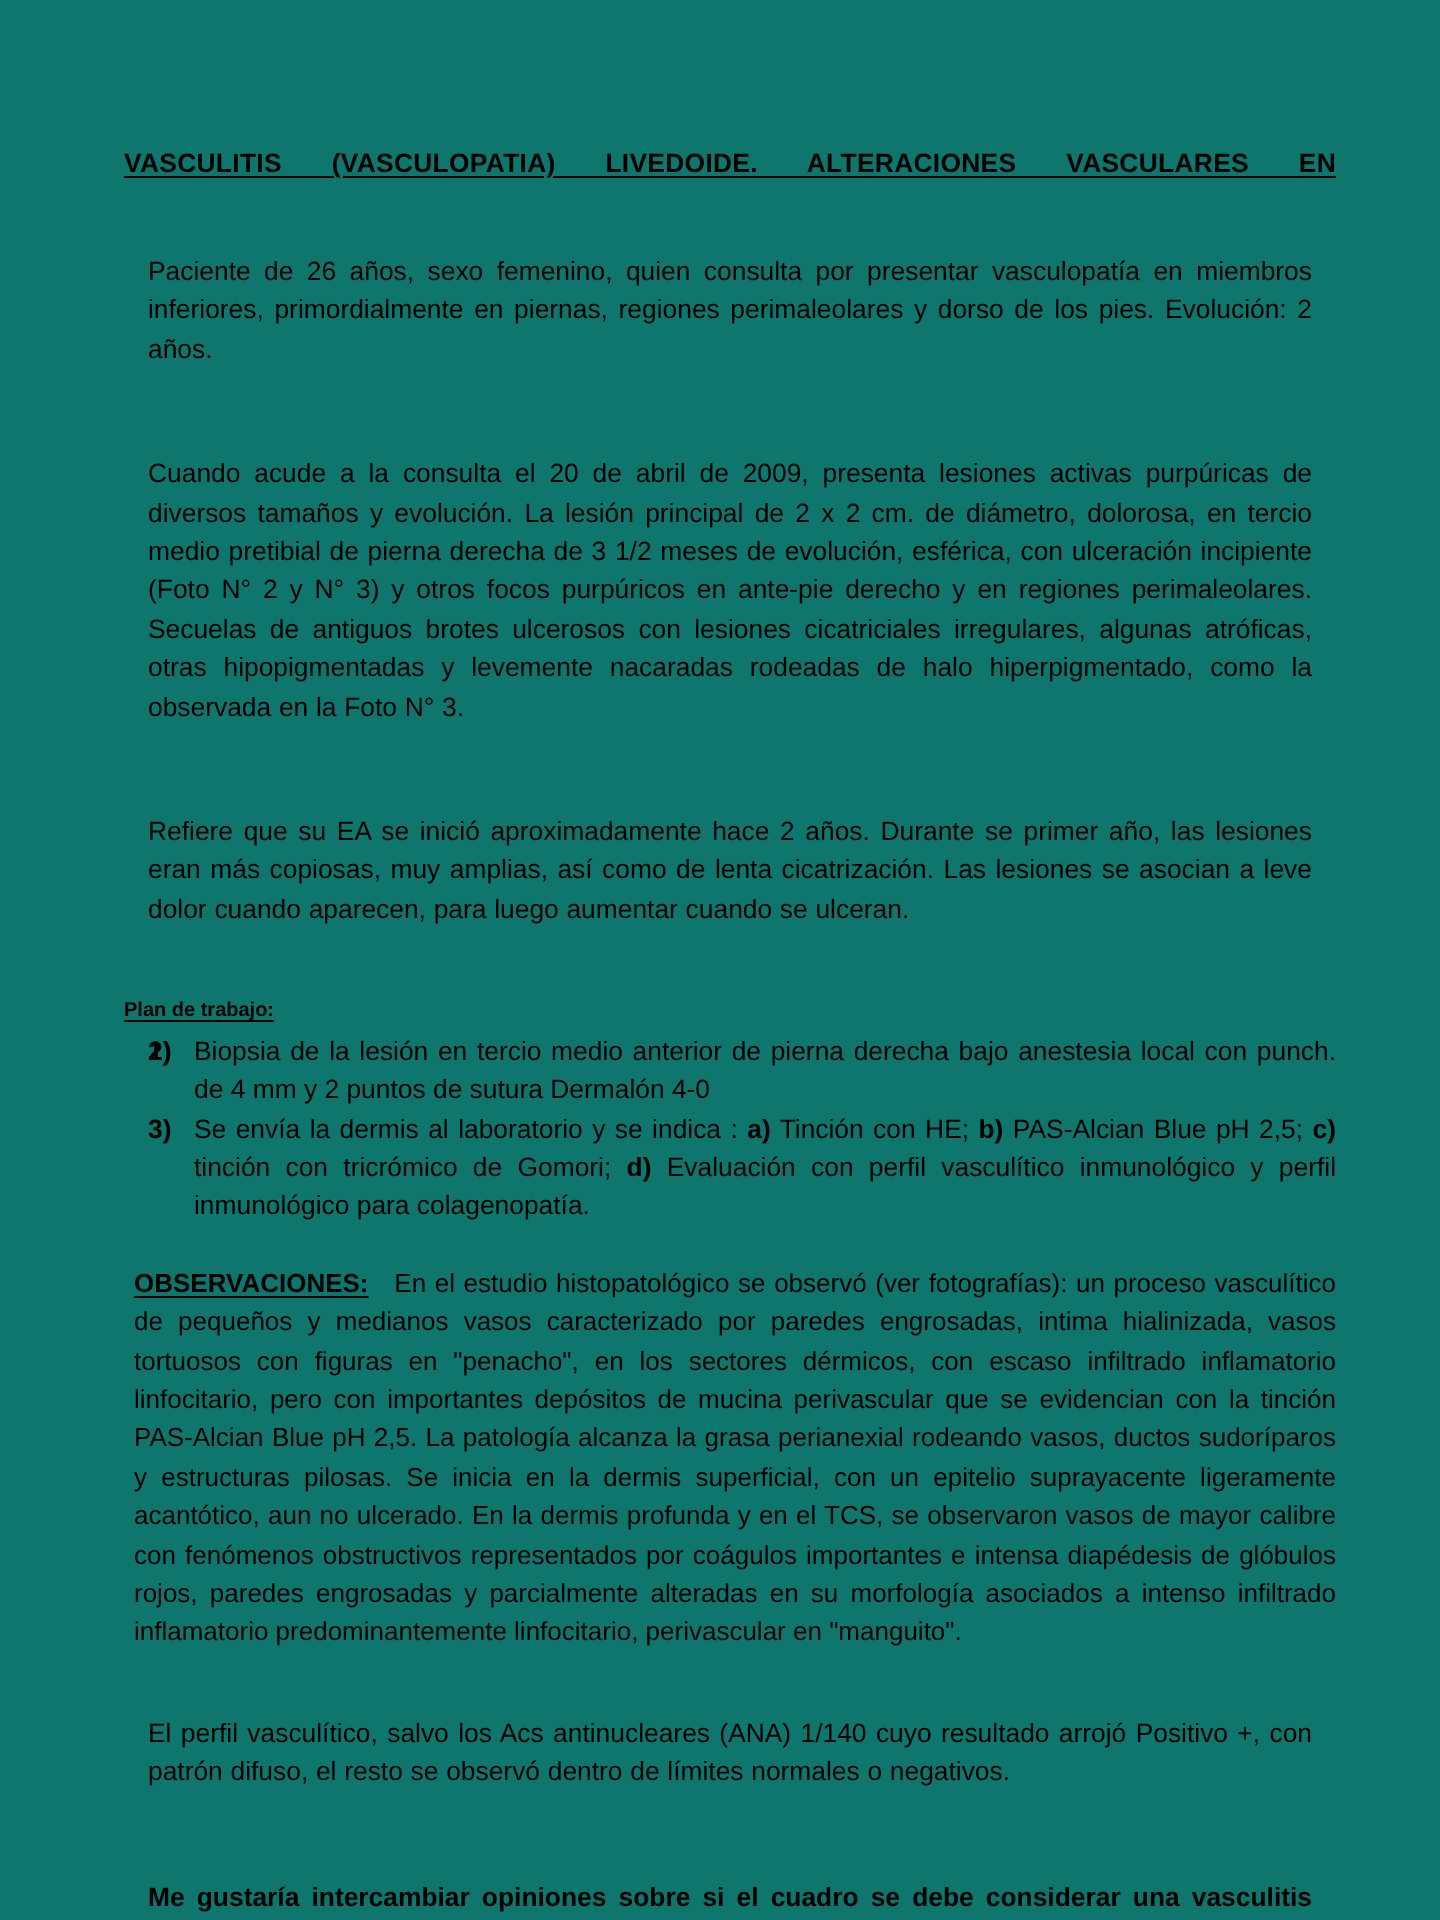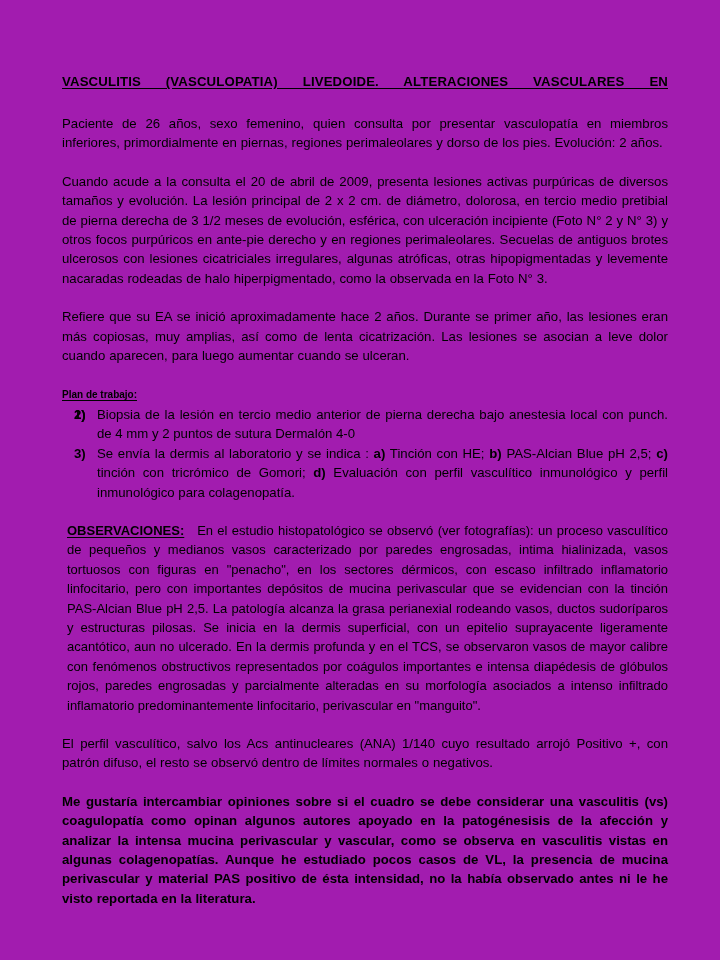--- a/index.html
+++ b/index.html
@@ -12,21 +12,21 @@
     width: 720px;
     height: 960px;
     font-family: "Liberation Sans", sans-serif;
     color: #000000;
     -webkit-font-smoothing: none;
   }
   .page {
     position: relative;
     width: 720px;
     height: 960px;
-    background: #a21caf;
+    background: #0f766e;
     box-sizing: border-box;
     padding: 72px 52px 0 62px;
   }
   .content {
     width: 606px;
   }
   .doc-title {
     font-size: 13.2px;
     font-weight: bold;
     line-height: 19px;
@@ -39,21 +39,21 @@
   }
   .doc-title .line2 {
     display: block;
     text-align-last: left;
   }
   p.para {
     font-size: 13.2px;
     line-height: 19.4px;
     text-align: justify;
     text-align-last: left;
-    margin: 0;
+    margin: 12px;
     padding: 0;
     word-spacing: 0.2px;
   }
   .gap-lg { height: 21px; }
   .gap-md { height: 19px; }
 
   .section-heading {
     font-size: 10px;
     font-weight: bold;
     line-height: 19.4px;

